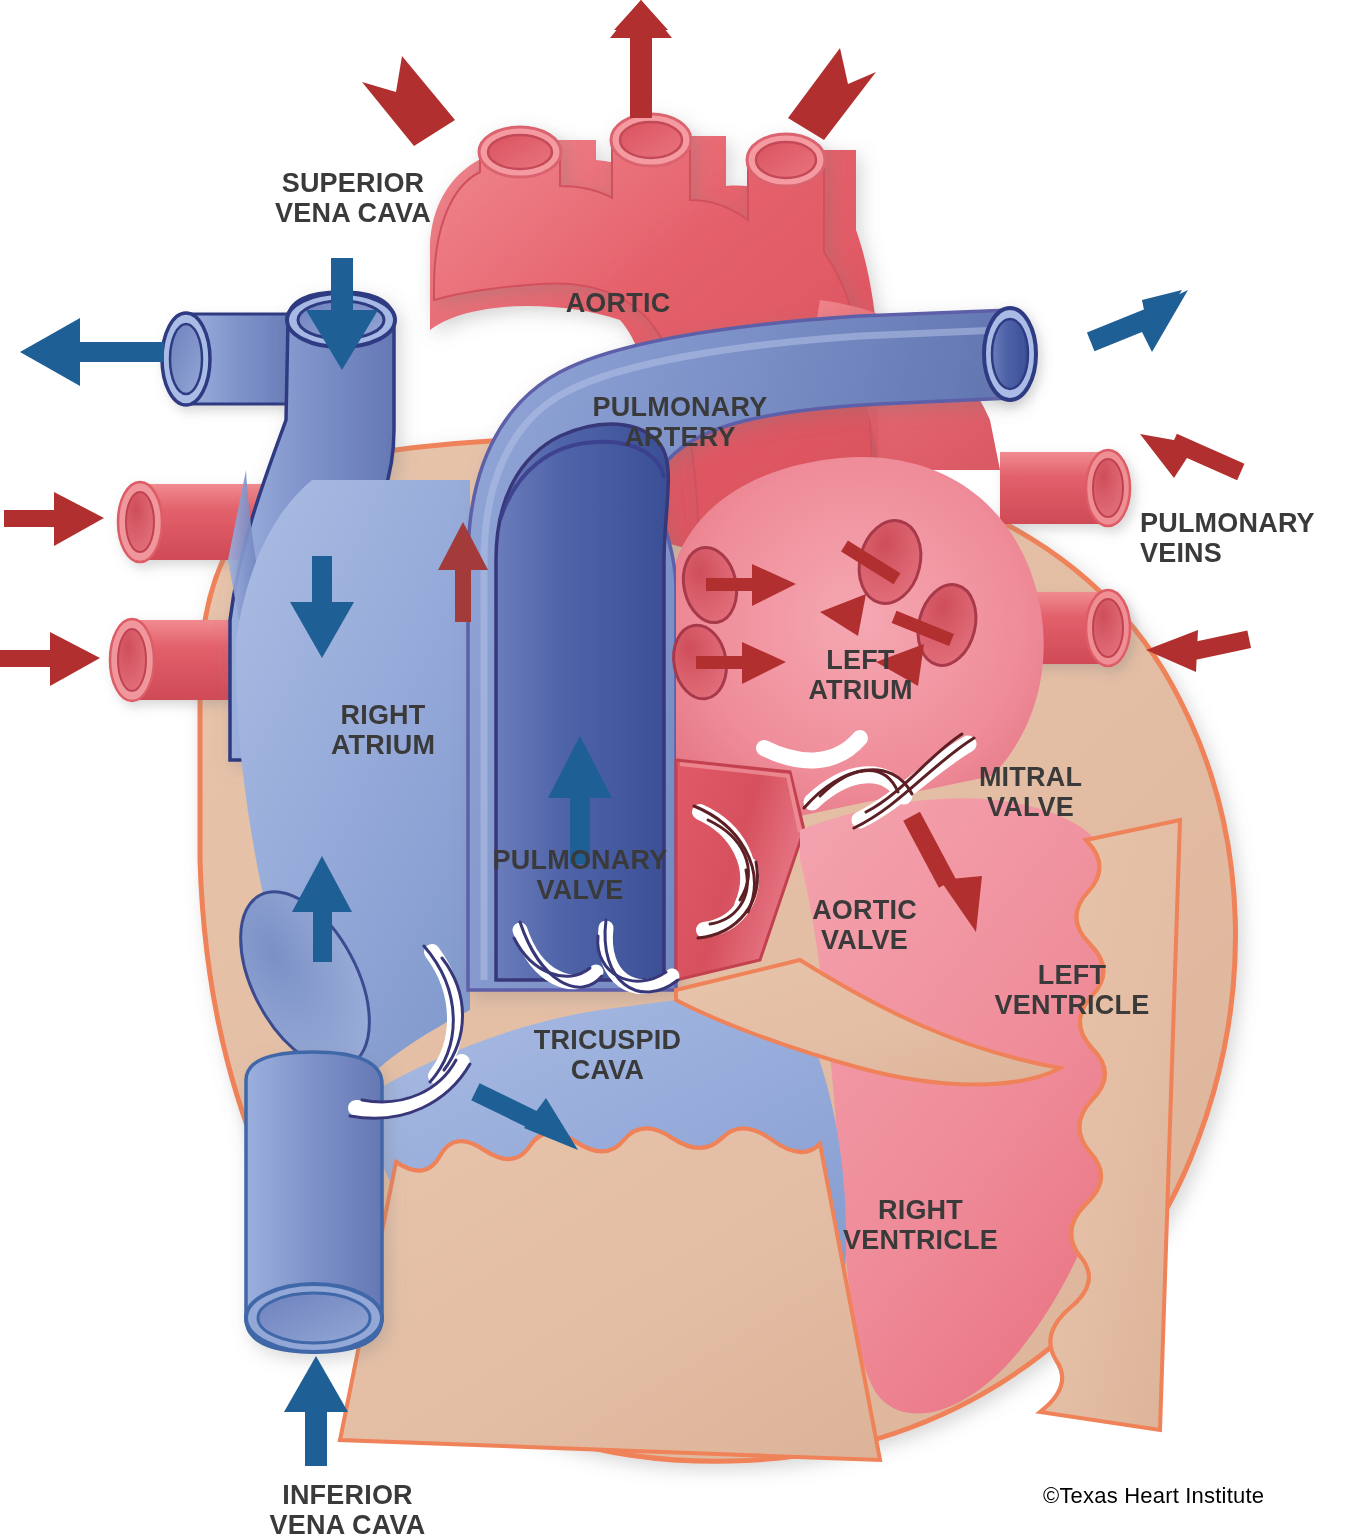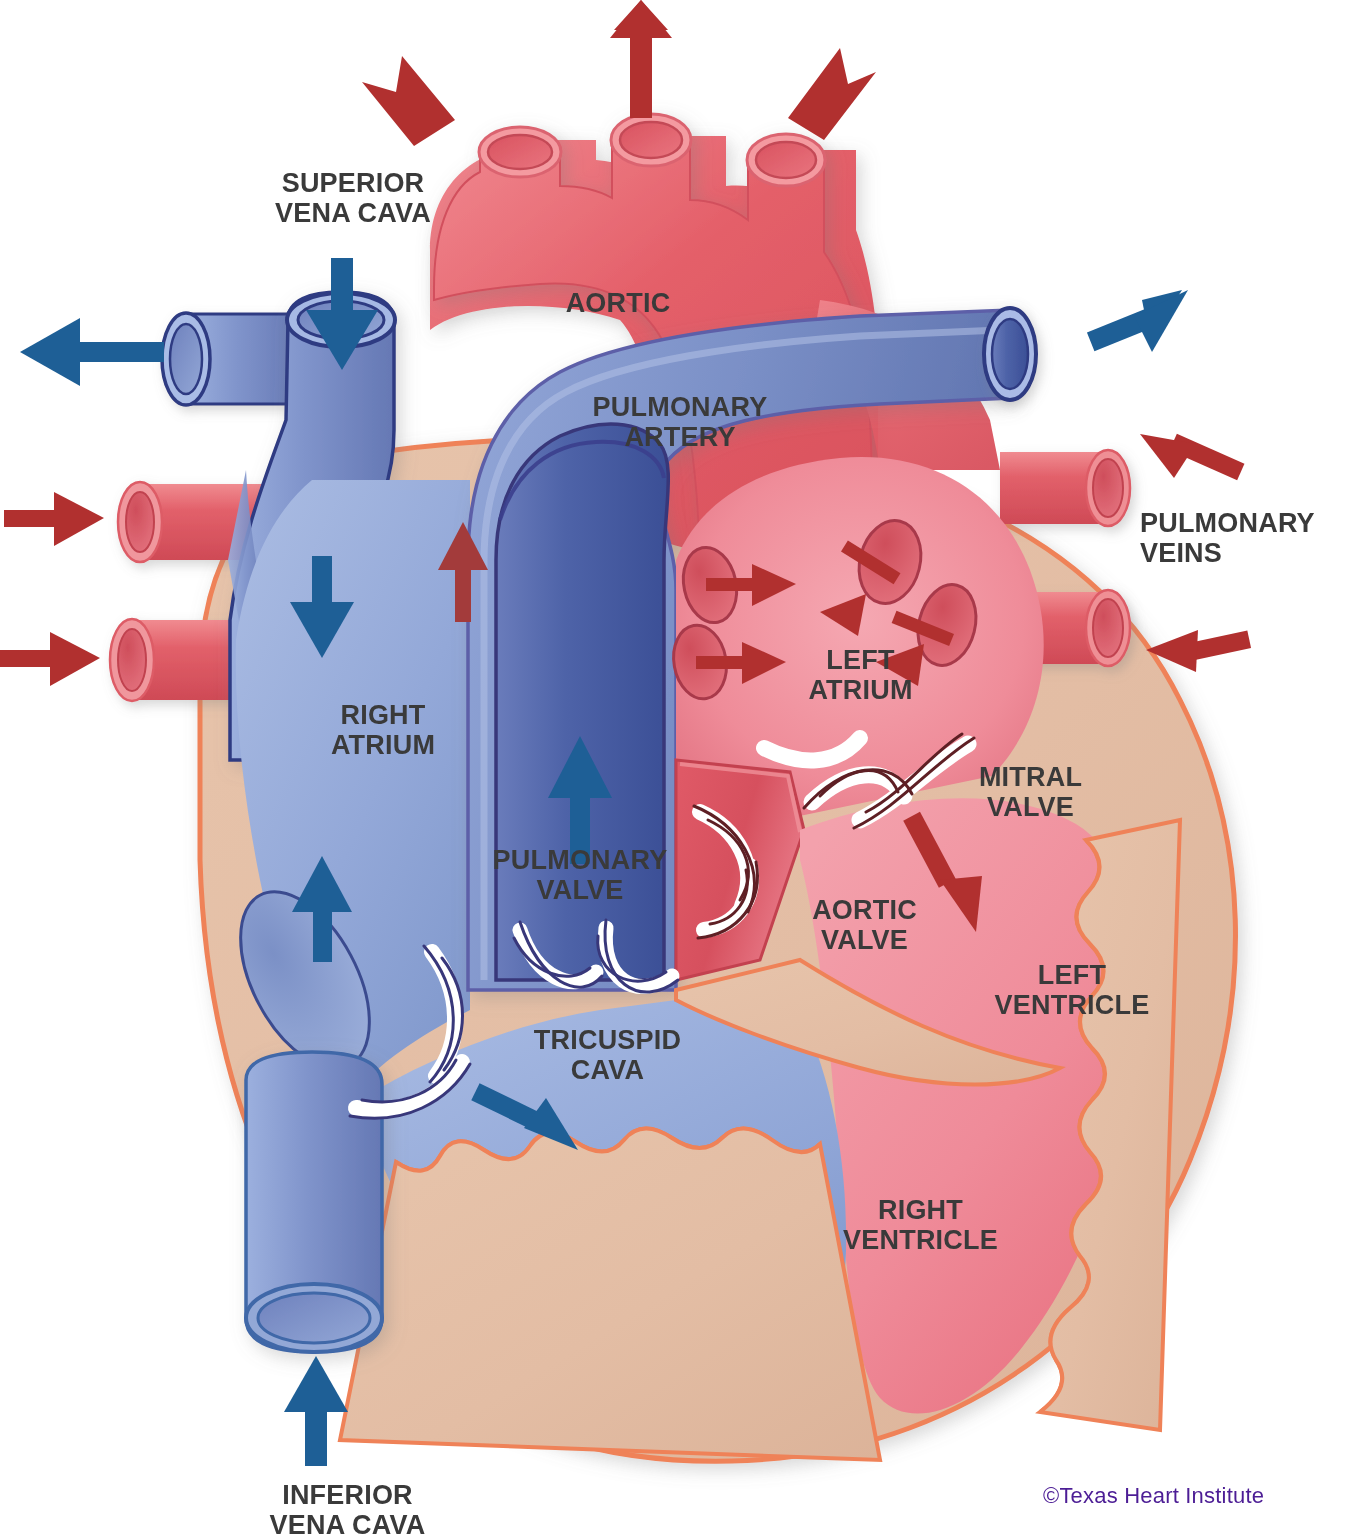--- a/index.html
+++ b/index.html
@@ -22,21 +22,21 @@
     white-space:pre;
     text-align:center;
     user-select:none;
   }
   .lbl.left{text-align:left;}
   .credit{
     position:absolute;
     font-family:"Liberation Sans", sans-serif;
     font-weight:normal;
     font-size:22px;
-    color:#4c1d95;
+    color:#000000;
     letter-spacing:0.2px;
     white-space:pre;
   }
 </style>
 </head>
 <body>
 
 <div id="stage">
 
 <svg id="heart" viewBox="0 0 1362 1536" xmlns="http://www.w3.org/2000/svg">

